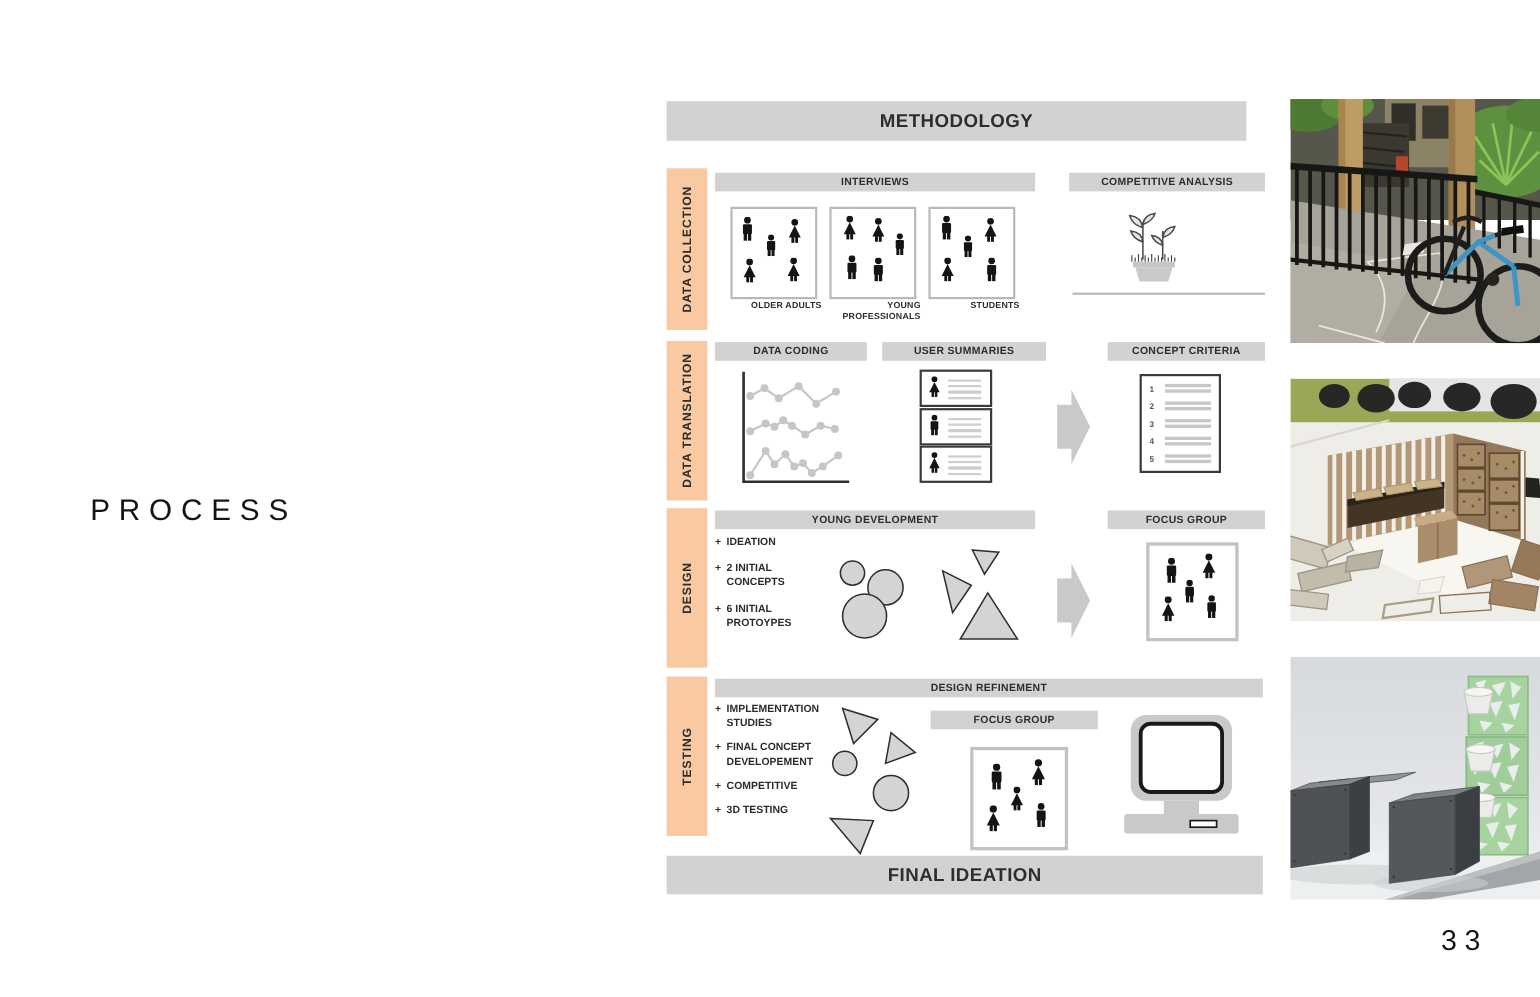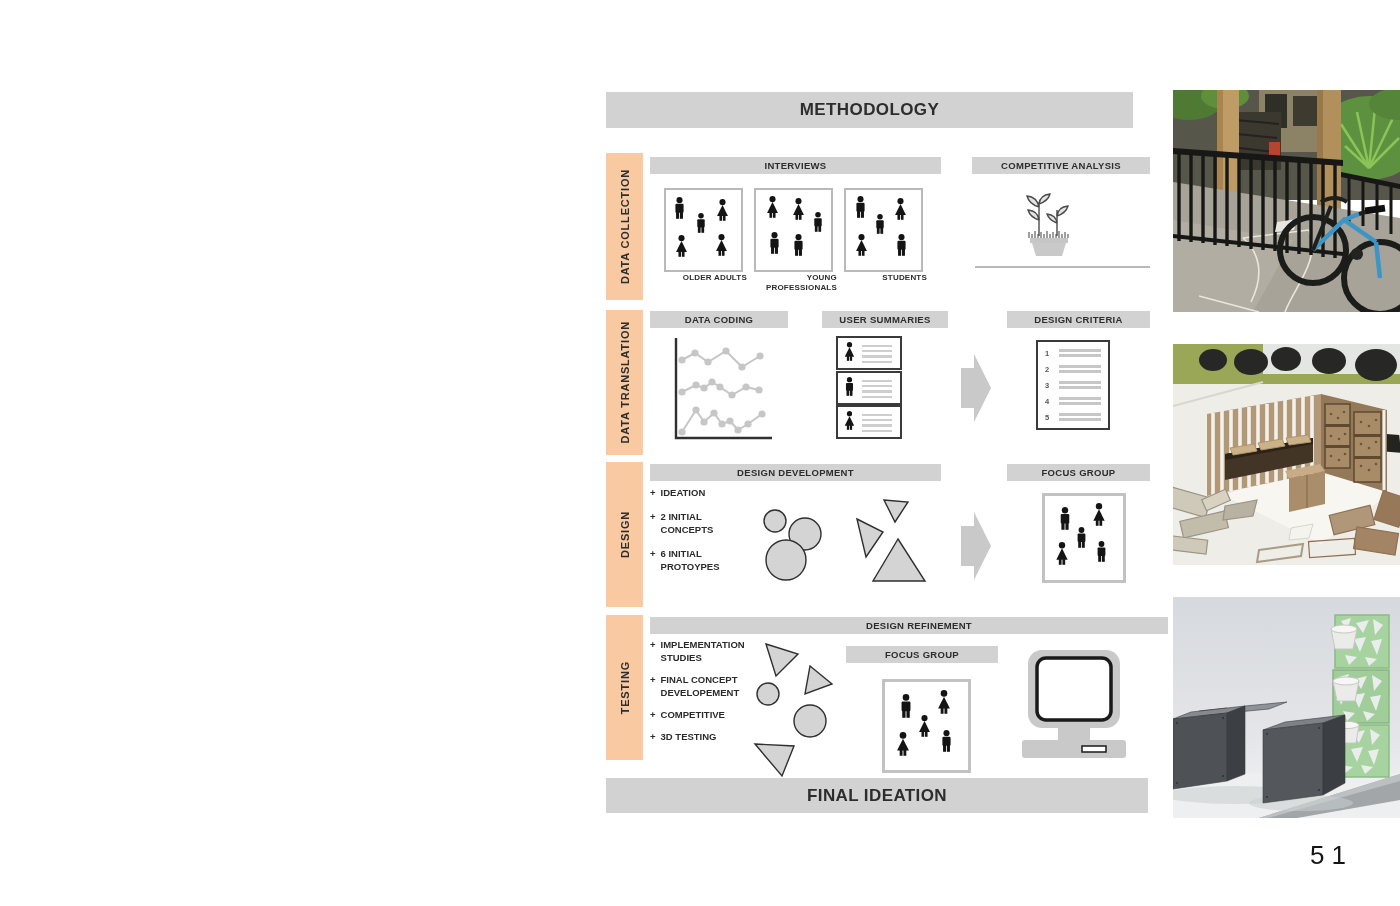--- a/index.html
+++ b/index.html
@@ -64,20 +64,21 @@
       <path d="M6 5.8 L11.2 16.2 H0.8 Z"></path>
       <rect x="3.1" y="15.6" width="2.5" height="5.2"></rect>
       <rect x="6.4" y="15.6" width="2.5" height="5.2"></rect>
     </g>
     <polygon id="block-arrow" points="0,14 13,14 13,0 30,34 13,68 13,54 0,54" fill="#c9c9c9"></polygon>
   </defs>
 </svg>
 
 <div class="page">
 
+  <div class="intro-title">PROCESS</div>
 
   <div class="diagram">
 
     <div class="bar big" style="left:0;top:0;width:527px;height:36px;">METHODOLOGY</div>
 
     <div class="stage" style="left:0;top:61px;height:147px;">
       <span>DATA COLLECTION</span>
     </div>
     <div class="bar small" style="left:44px;top:65px;width:291px;height:17px;">INTERVIEWS</div>
 
@@ -199,21 +200,21 @@
           <circle cx="38" cy="88" r="3.6"></circle>
         <circle cx="48" cy="79" r="3.6"></circle>
           <circle cx="56" cy="90" r="3.6"></circle>
           <circle cx="64" cy="87" r="3.6"></circle>
         <circle cx="72" cy="96" r="3.6"></circle>
           <circle cx="82" cy="90" r="3.6"></circle>
           <circle cx="96" cy="80" r="3.6"></circle>
       </g>
     </svg>
 
-    <div class="bar small" style="left:196px;top:219px;width:126px;height:17px;margin-left:20px;">USER SUMMARIES</div>
+    <div class="bar small" style="left:196px;top:219px;width:149px;height:17px;">USER SUMMARIES</div>
     <div class="summary-card" style="left:230px;top:244px;">
       <svg class="pp" style="left:6px;top:4px;width:11px;height:19px" viewBox="0 0 12 21">
           <use href="#person-f"></use>
         </svg>
       <span class="card-lines">
           <i></i>
           <i></i>
           <i></i>
           <i></i>
         </span>
@@ -238,21 +239,21 @@
           <i></i>
           <i></i>
           <i></i>
         </span>
     </div>
 
     <svg class="abs" style="left:355px;top:262px;" width="30" height="68" viewBox="0 0 30 68">
         <use href="#block-arrow"></use>
       </svg>
 
-    <div class="bar small" style="left:401px;top:219px;width:143px;height:17px;">DESIGN CRITERIA</div>
+    <div class="bar small" style="left:401px;top:219px;width:143px;height:17px;">CONCEPT CRITERIA</div>
     <div class="criteria-doc">
       <div class="crit-row">
           <span class="crit-num">1</span>
           <span class="crit-lines">
             <i></i>
             <i></i>
           </span>
         </div>
       <div class="crit-row">
           <span class="crit-num">2</span>
@@ -280,21 +281,21 @@
           <span class="crit-lines">
             <i></i>
             <i></i>
           </span>
         </div>
     </div>
 
     <div class="stage" style="left:0;top:370px;">
       <span>DESIGN</span>
     </div>
-    <div class="bar small" style="left:44px;top:372px;width:291px;height:17px;">DESIGN DEVELOPMENT</div>
+    <div class="bar small" style="left:44px;top:372px;width:291px;height:17px;">YOUNG DEVELOPMENT</div>
     <div class="bullets design" style="left:44px;top:394px;">
       <div class="bullet">
           <span>+</span>
           <span class="btext">IDEATION</span>
         </div>
       <div class="bullet">
           <span>+</span>
           <span class="btext">2 INITIAL CONCEPTS</span>
         </div>
       <div class="bullet">
@@ -334,21 +335,21 @@
           <use href="#person-f"></use>
         </svg>
       <svg class="pp" style="left:50px;top:45px;width:13px;height:21px" viewBox="0 0 12 21">
           <use href="#person-m"></use>
         </svg>
     </div>
 
     <div class="stage" style="left:0;top:523px;">
       <span>TESTING</span>
     </div>
-    <div class="bar small" style="left:44px;top:525px;width:498px;height:17px;padding-left:20px;">DESIGN REFINEMENT</div>
+    <div class="bar small" style="left:44px;top:525px;width:498px;height:17px;">DESIGN REFINEMENT</div>
     <div class="bullets testing" style="left:44px;top:546px;">
       <div class="bullet">
           <span>+</span>
           <span class="btext">IMPLEMENTATION STUDIES</span>
         </div>
       <div class="bullet">
           <span>+</span>
           <span class="btext">FINAL CONCEPT DEVELOPEMENT</span>
         </div>
       <div class="bullet">
@@ -637,14 +638,14 @@
           <circle cx="4" cy="186" r="1"></circle>
           <circle cx="50" cy="179" r="1"></circle>
         <circle cx="94" cy="137" r="1"></circle>
           <circle cx="146" cy="131" r="1"></circle>
           <circle cx="94" cy="200" r="1"></circle>
           <circle cx="146" cy="193" r="1"></circle>
       </g>
     </svg>
   </div>
 
-  <div class="page-num">51</div>
+  <div class="page-num">33</div>
 </div>
 
 </body></html>

